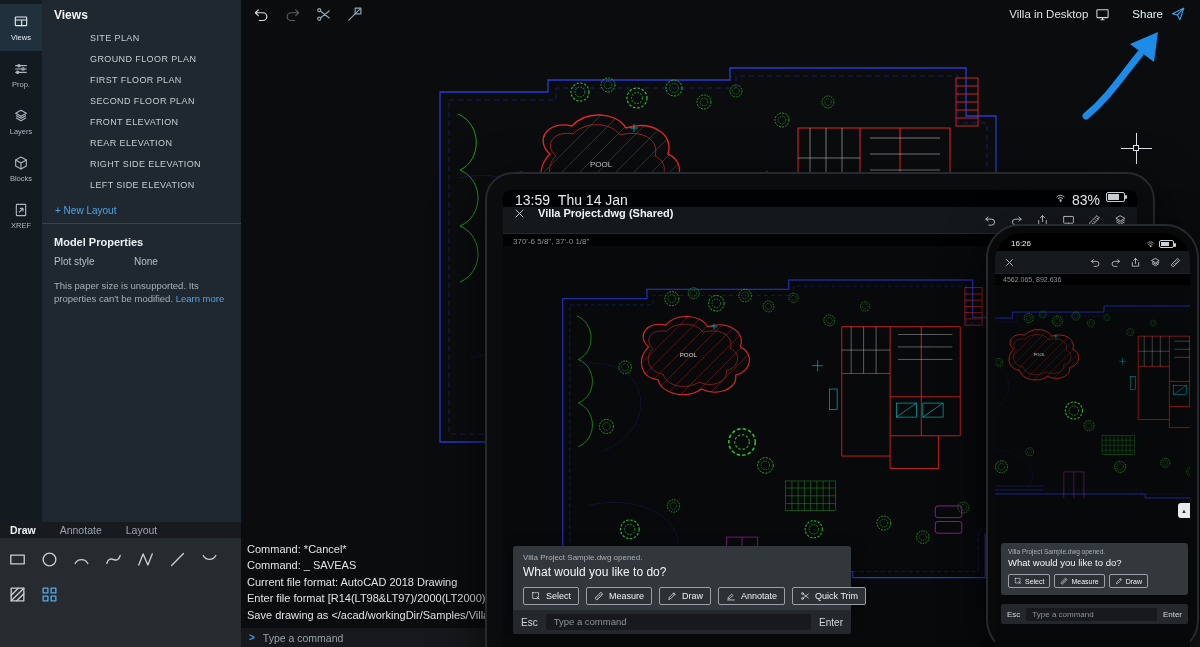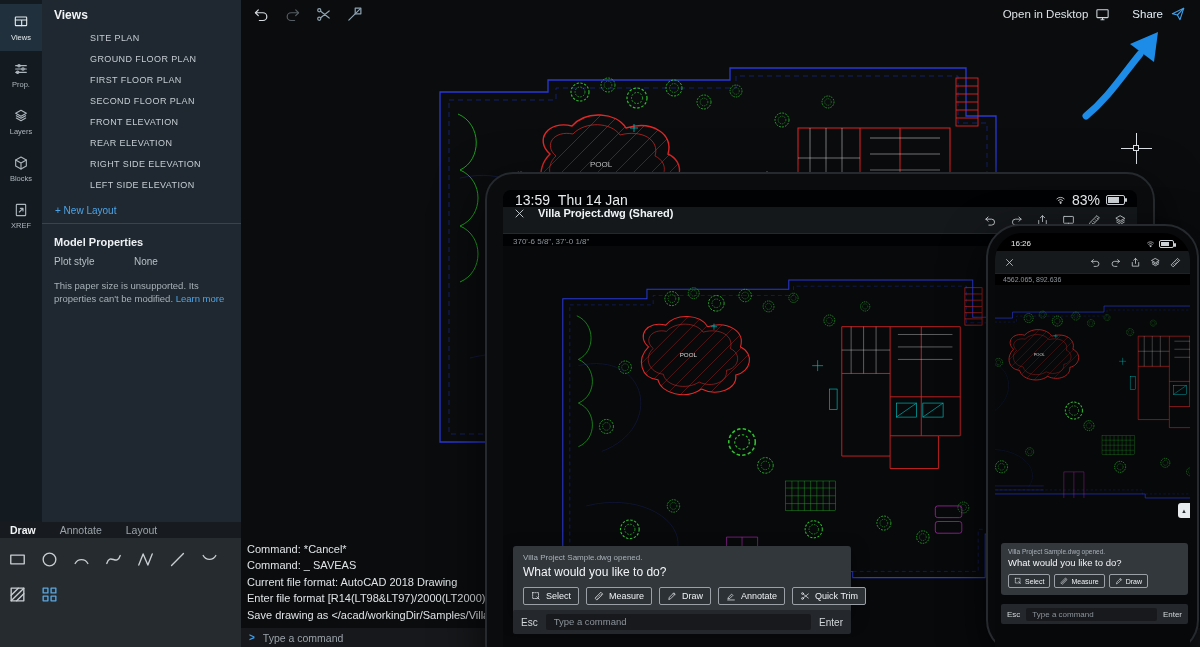--- a/index.html
+++ b/index.html
@@ -76,21 +76,21 @@
   .batt i{position:absolute;left:1px;top:1px;bottom:1px;width:11px;background:#cdd2d6;}
   .batt:after{content:"";position:absolute;right:-3px;top:2px;width:2px;height:4px;background:#cdd2d6;border-radius:1px;}
   .batt.sm{width:13px;height:6px;} .batt.sm i{width:8px;}
 
   
   #tablet{left:485px;top:172px;width:670px;height:500px;background:#0b0c0e;border:2px solid #26292d;
           border-radius:28px;box-shadow:0 16px 50px rgba(0,0,0,.7);z-index:5;box-sizing:border-box;}
   .t-screen{position:absolute;left:16px;top:16px;right:16px;bottom:0;background:#010203;border-radius:8px 8px 0 0;overflow:hidden;}
   .t-status{height:15px;display:flex;align-items:center;justify-content:space-between;padding:2px 12px 0;
             font-size:14px;color:#e8ebee;}
-  .t-status .rt{display:flex;gap:6px;align-items:center;}
+  .t-status .rt{display:flex;gap:6px;}
   .t-status .ic{width:11px;height:11px;color:#e8ebee;}
   .t-title{height:26px;background:#15181b;border-bottom:1px solid #24282c;display:flex;
            padding:0 10px;gap:12px;}
   .t-title .ttl{font-size:11px;font-weight:bold;color:#f0f3f5;}
   .t-title .ic{width:13px;height:13px;color:#cdd3d8;cursor:default;}
   .t-icons{margin-left:auto;display:flex;gap:13px;align-items:center;}
   .t-coords{height:13px;font-size:8px;color:#8d959c;padding:3px 0 0 10px;}
   .t-canvas{position:absolute;left:0;right:0;top:56px;bottom:0;background:#07090b;}
   .t-villa{position:absolute;left:52px;top:26px;width:452px;height:312px;}
   .t-toast{position:absolute;left:10px;top:356px;width:338px;background:#32373c;border-radius:3px;
@@ -520,21 +520,21 @@
         </span>
       <span class="ic u-mid">
           <svg>
             <use href="#i-extend"></use>
           </svg>
         </span>
     </div>
 
     <div class="cv-toolbar-right abs">
       <span class="cv-open">
-        <span>Open in Desktop</span>
+        <span>Villa in Desktop</span>
         <span class="ic">
             <svg>
               <use href="#i-monitor"></use>
             </svg>
           </span>
       </span>
       <span class="cv-share">
         <span>Share</span>
         <span class="ic">
             <svg>

